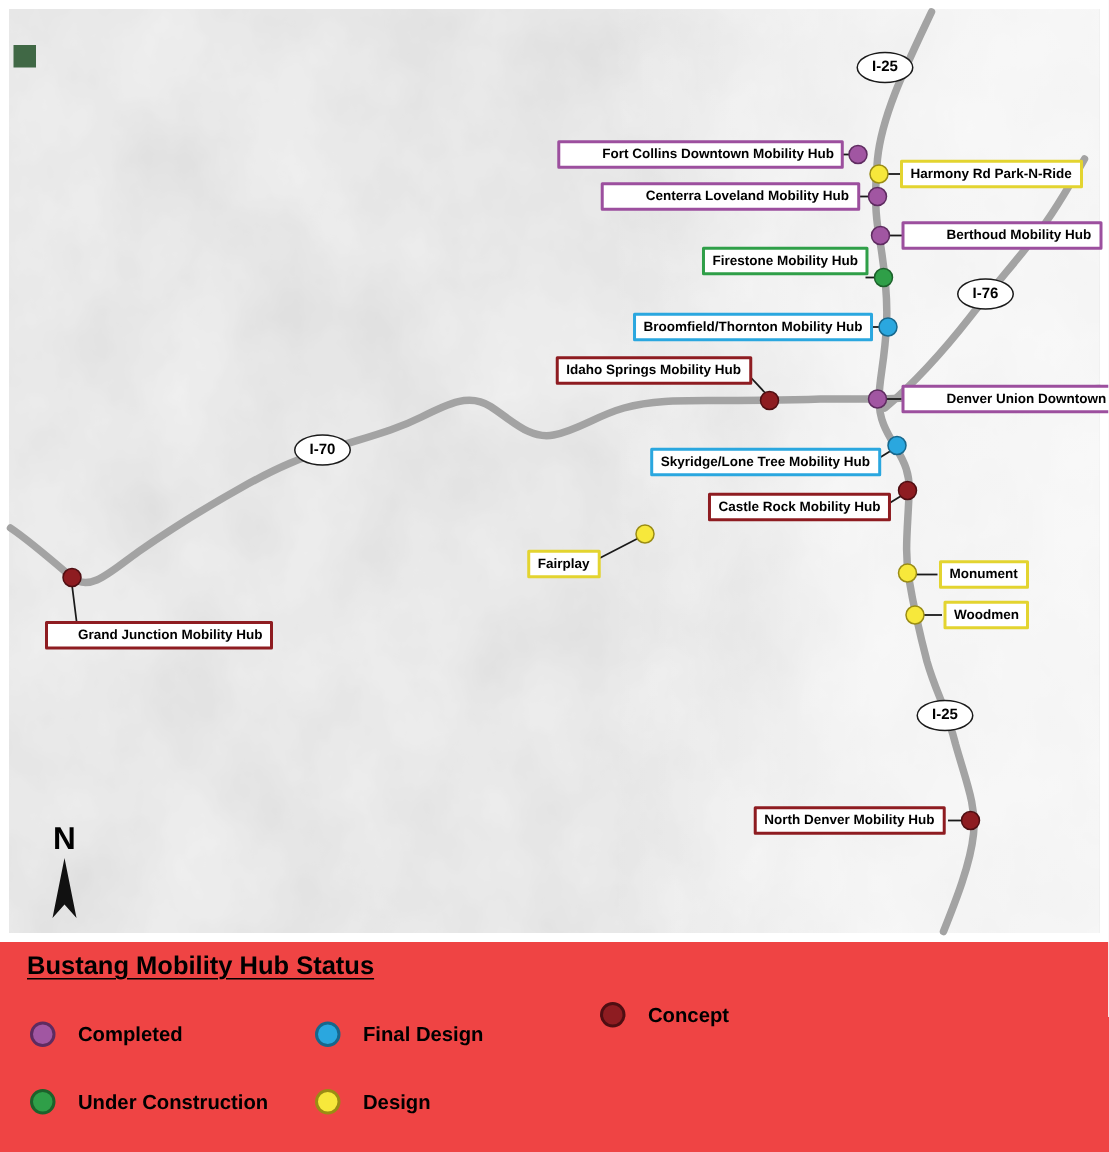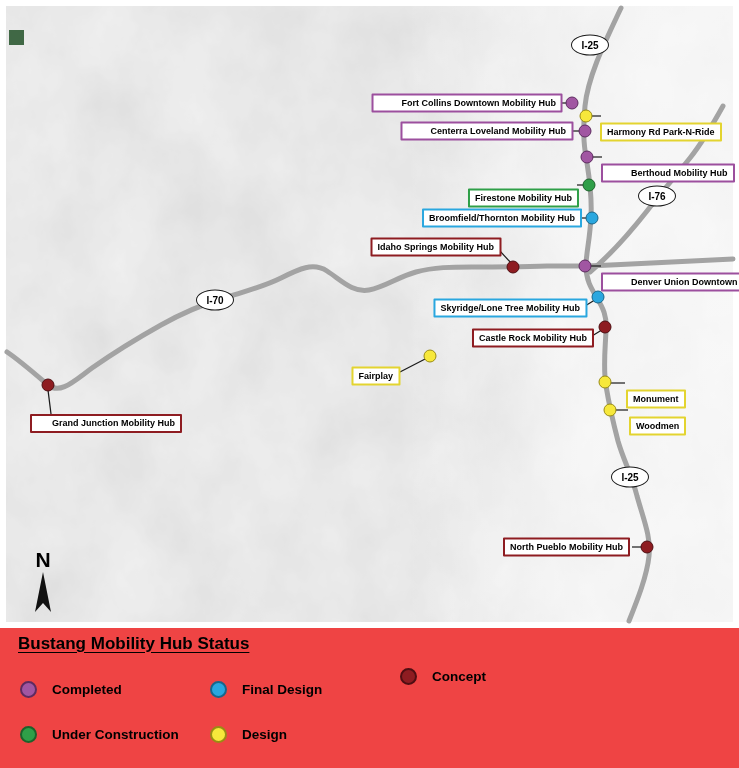--- a/index.html
+++ b/index.html
@@ -15,21 +15,21 @@
   .dot.completed          { background:#a156a2; border-color:#5e2b60; }
   .dot.final-design       { background:#2aa7df; border-color:#17678c; }
   .dot.concept            { background:#8e1c21; border-color:#4f0e12; }
   .dot.under-construction { background:#2f9f48; border-color:#1c622b; }
   .dot.design             { background:#f7e83b; border-color:#9a8c14; }
 
   .hub-label { position:absolute; background:#ffffff; border:2px solid #000;
                font-size:9px; font-weight:bold; line-height:1; padding:3px 5px;
                white-space:nowrap; color:#000; border-radius:1px; z-index:4; }
   .lab-left  { transform:translate(-100%,-50%); }
-  .lab-right { transform:translate(0,-50%);margin-top:16px; }
+  .lab-right { transform:translate(0,-50%); }
   .lab-plain { transform:none;padding-left:20px; }
   .hub-label.completed          { border-color:#9c4f9e;padding-left:28px; }
   .hub-label.final-design       { border-color:#2aa7df;text-align:center; }
   .hub-label.concept            { border-color:#8e1c21; }
   .hub-label.under-construction { border-color:#2f9f48; }
   .hub-label.design             { border-color:#e3d430; }
 
   .shield { position:absolute; transform:translate(-50%,-50%); background:#fff;
             border:1.5px solid #1a1a1a; border-radius:50%; width:38px; height:21px;
             display:flex; align-items:center; justify-content:center;
@@ -128,31 +128,31 @@
     <div class="dot design" style="left:430px;top:356px"></div>
     <div class="dot design" style="left:605px;top:382px"></div>
     <div class="dot design" style="left:610px;top:410px"></div>
     <div class="dot concept" style="left:48px;top:385px"></div>
     <div class="dot concept" style="left:647px;top:547px"></div>
 
     <div class="hub-label completed lab-left" style="left:563px;top:103px">Fort Collins Downtown Mobility Hub</div>
     <div class="hub-label design lab-right" style="left:600px;top:116px">Harmony Rd Park-N-Ride</div>
     <div class="hub-label completed lab-left" style="left:573px;top:131px">Centerra Loveland Mobility Hub</div>
     <div class="hub-label completed lab-right" style="left:601px;top:157px">Berthoud Mobility Hub</div>
-    <div class="hub-label under-construction lab-left" style="left:579px;top:198px">Firestone Mobility Hub</div>
+    <div class="hub-label under-construction lab-left" style="left:579px;top:174px">Firestone Mobility Hub</div>
     <div class="hub-label final-design lab-left" style="left:582px;top:218px">Broomfield/Thornton Mobility Hub</div>
     <div class="hub-label concept lab-left" style="left:501px;top:247px">Idaho Springs Mobility Hub</div>
     <div class="hub-label completed lab-right" style="left:601px;top:266px">Denver Union Downtown</div>
     <div class="hub-label final-design lab-left" style="left:587px;top:308px">Skyridge/Lone Tree Mobility Hub</div>
     <div class="hub-label concept lab-left" style="left:594px;top:338px">Castle Rock Mobility Hub</div>
     <div class="hub-label design lab-left" style="left:400px;top:376px">Fairplay</div>
     <div class="hub-label design lab-right" style="left:626px;top:383px">Monument</div>
     <div class="hub-label design lab-right" style="left:629px;top:410px">Woodmen</div>
     <div class="hub-label concept lab-plain" style="left:30px;top:414px">Grand Junction Mobility Hub</div>
-    <div class="hub-label concept lab-left" style="left:630px;top:547px">North Pueblo Mobility Hub</div>
+    <div class="hub-label concept lab-left" style="left:630px;top:547px">North Denver Mobility Hub</div>
 
     <div class="compass">
       <div class="compass-n">N</div>
       <svg width="22" height="42" viewBox="0 0 22 42">
         <polygon points="11,0 19,40 11,31 3,40" fill="#111"></polygon>
       </svg>
     </div>
   </div>
 
   <div class="legend">

